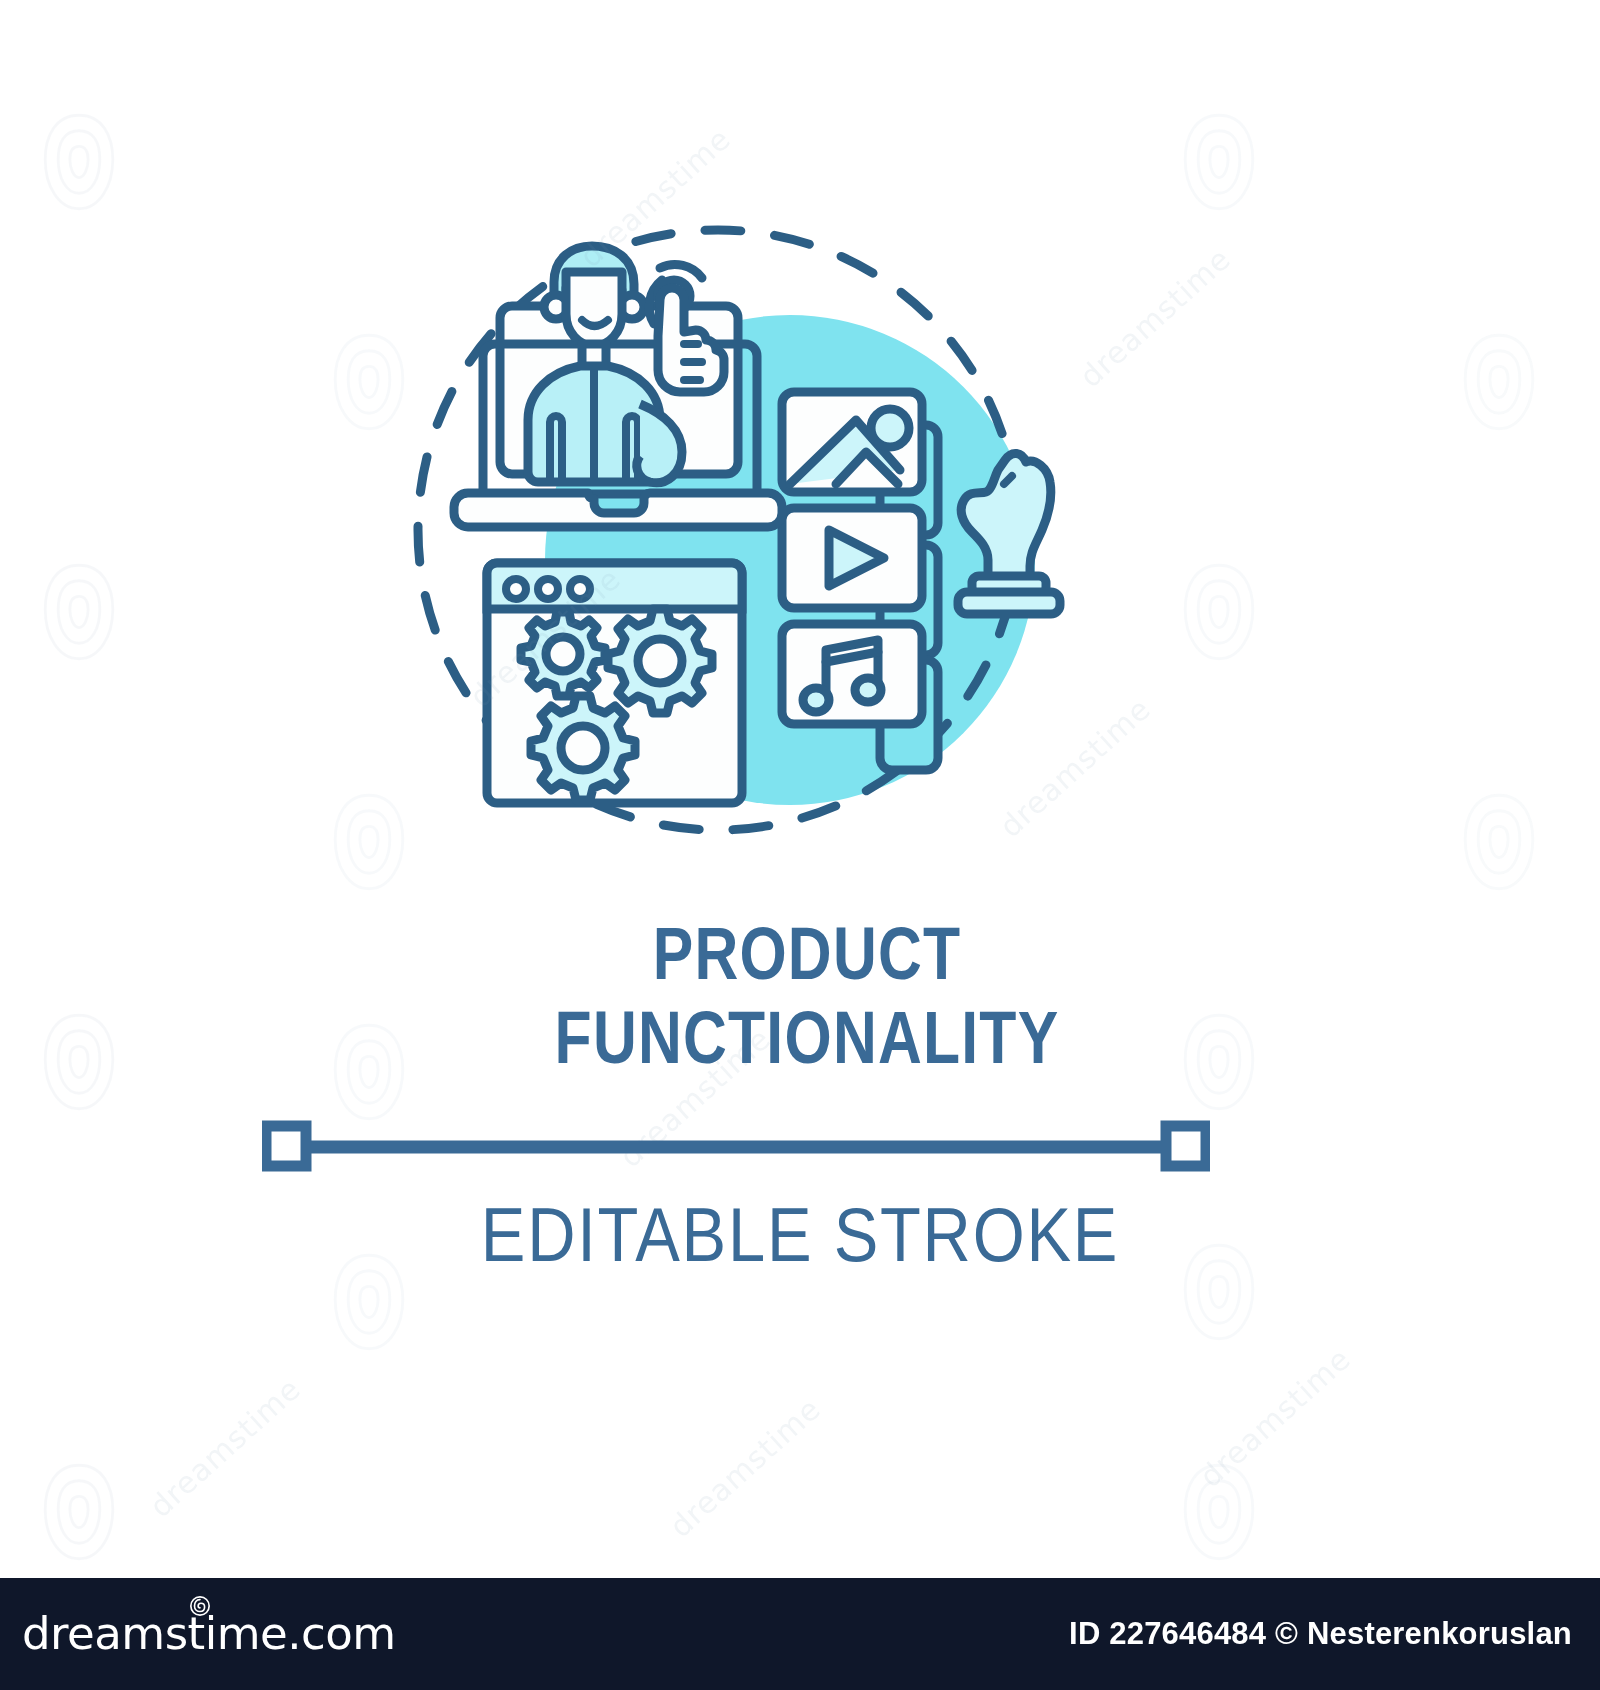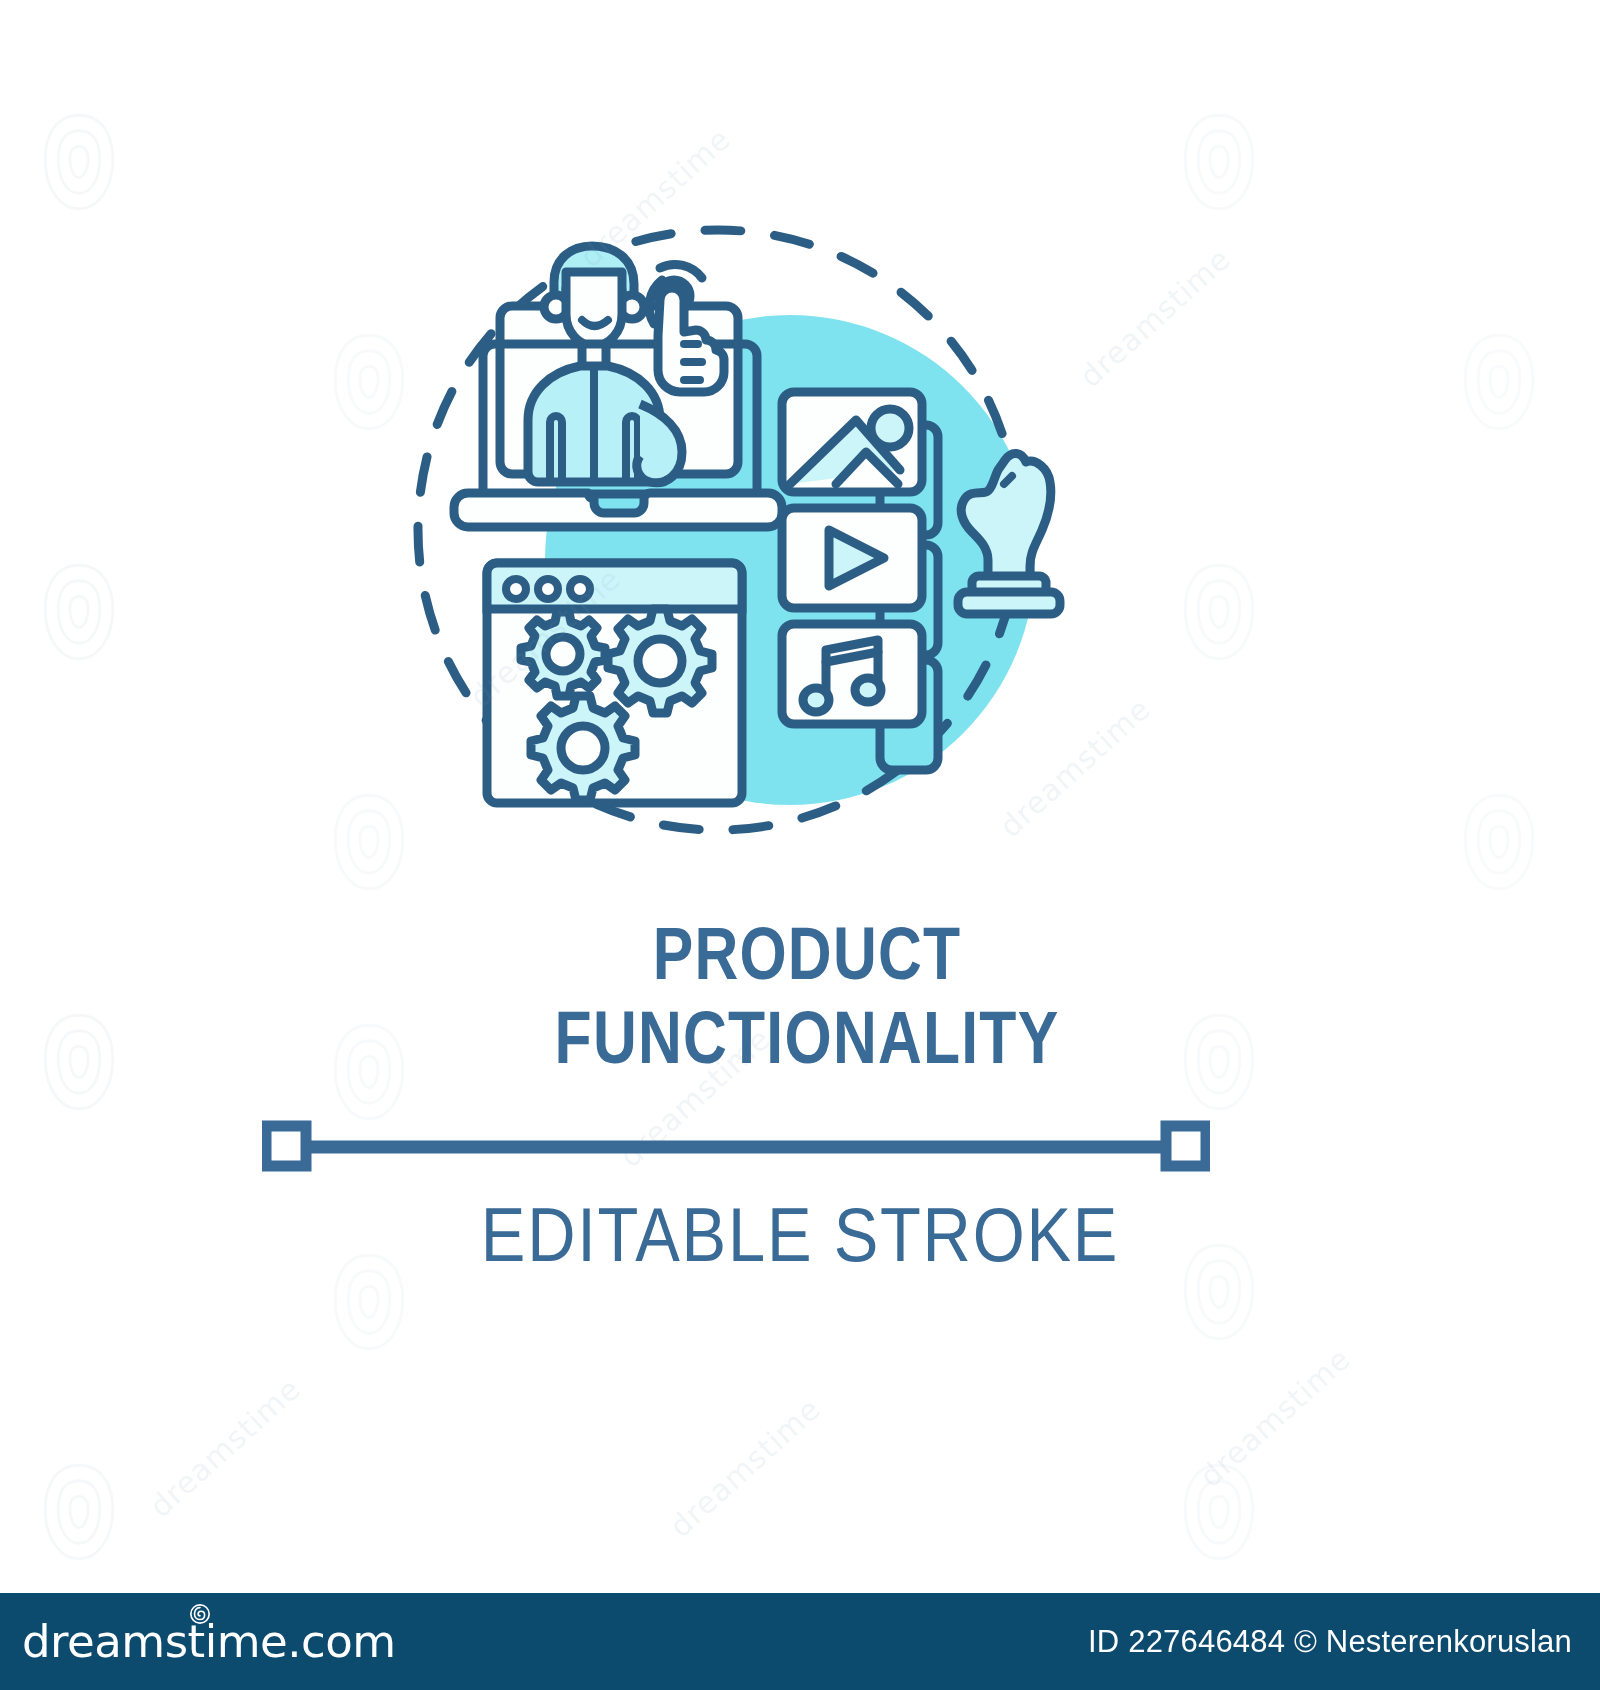--- a/index.html
+++ b/index.html
@@ -93,22 +93,22 @@
     transform: scaleX(0.88);
     z-index: 6;
   }
 
   
   .footer {
     position: absolute;
     left: 0;
     bottom: 0;
     width: 1600px;
-    height: 97px;
-    background: #0c4a6e;
+    height: 112px;
+    background: #0f172a;
     z-index: 10;
     display: flex;
     align-items: center;
     justify-content: space-between;
     margin-top: 16px;
   }
   .footer-logo {
     display: flex;
     align-items: flex-end;
     margin-left: 22px;
@@ -126,21 +126,21 @@
     position: absolute;
     left: 167px;
     top: -14px;
     width: 22px;
     height: 22px;
   }
   .footer-credit {
     color: #ffffff;
     font-family: "Liberation Sans", sans-serif;
     font-size: 31px;
-    font-weight: normal;
+    font-weight: bold;
     letter-spacing: 0.2px;
     margin-right: 28px;
   }
 </style>
 </head>
 <body>
 
 <div class="page">
 
   <svg class="illustration" viewBox="0 0 1600 900">

